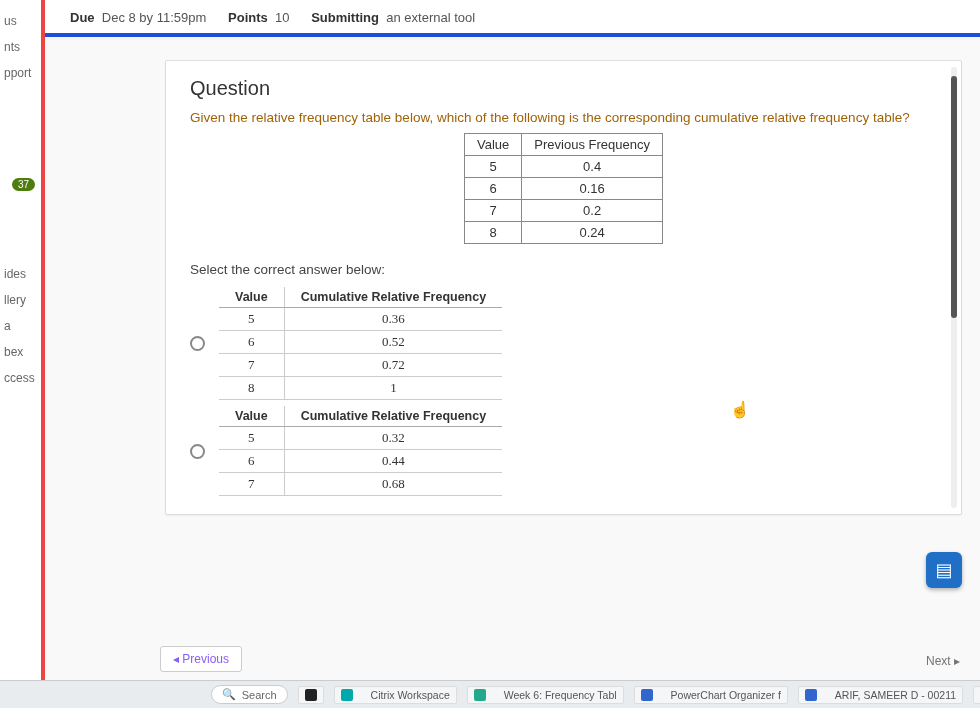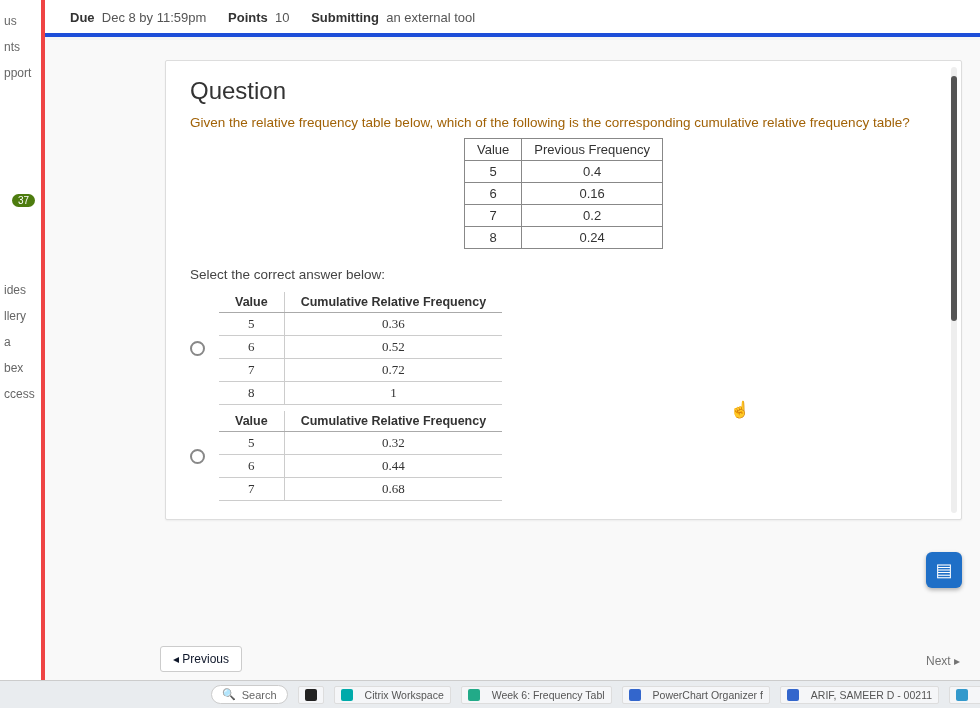--- a/index.html
+++ b/index.html
@@ -34,42 +34,42 @@
   }
   .sidebar div { padding: 6px 4px; text-align: left; white-space: nowrap; overflow: hidden; }
   .badge-37 {
     background: #4d7c0f;
     color: #fff;
     border-radius: 10px;
     font-size: 10px;
     display: inline-block;
     padding: 1px 6px;
     margin-left: 12px;
-    margin-top: 18px;
+    margin-top: 2px;
   }
   .main {
     position: absolute;
     left: 45px;
     top: 40px;
     right: 0;
     bottom: 28px;
     padding: 20px 18px 10px 120px;
     background: #f9f9f9;
     overflow: hidden;
   }
   .question-card {
     background: #fff;
     border: 1px solid #ddd;
     border-radius: 2px;
     padding: 16px 24px 12px 24px;
     box-shadow: 0 1px 2px rgba(0,0,0,.05);
     position: relative;
   }
   .question-card h2 {
-    font-size: 24px;
+    font-size: 20px;
     font-weight: 400;
     margin-bottom: 10px;
     color: #333;
   }
   .prompt {
     font-size: 13.5px;
     color: #a16207;
     margin-bottom: 8px;
   }
   .given-table {
@@ -118,21 +118,21 @@
   }
   .ans-table th:first-child, .ans-table td:first-child { border-right: 1px solid #ccc; }
   .prev-btn {
     position: absolute;
     left: 160px;
     bottom: 36px;
     background: #fff;
     border: 1px solid #ccc;
     padding: 5px 12px;
     font-size: 12px;
-    color: #0f172a;
+    color: #8b5cf6;
     border-radius: 3px;
   }
   .next-btn {
     position: absolute;
     right: 20px;
     bottom: 40px;
     font-size: 12px;
     color: #737373;
   }
   .chat-fab {
@@ -165,21 +165,21 @@
     display: flex;
     align-items: center;
     gap: 10px;
     padding: 0 8px 0 200px;
     font-size: 10.5px;
     color: #555;
   }
   .taskbar .tb-item {
     display: flex;
     align-items: center;
-    gap: 12px;
+    gap: 18px;
     padding: 2px 6px;
     background: #f5f6f8;
     border: 1px solid #ddd;
     border-radius: 2px;
     white-space: nowrap;
   }
   .search-pill {
     display: flex;
     align-items: center;
     gap: 6px;

